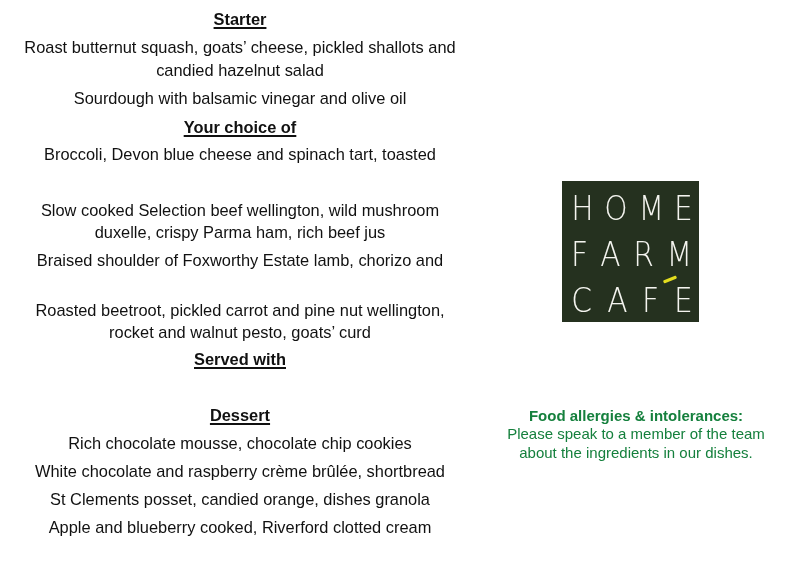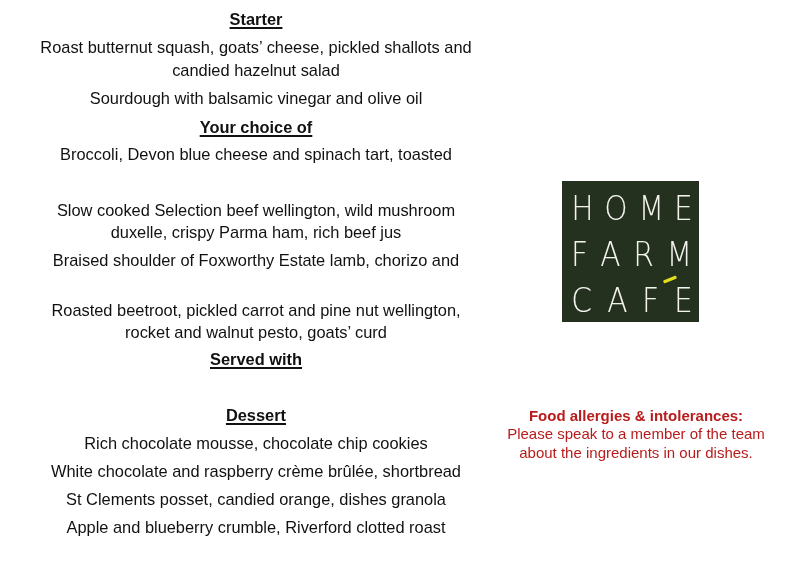--- a/index.html
+++ b/index.html
@@ -10,21 +10,21 @@
     body {
       width: 800px;
       height: 566px;
       position: relative;
       overflow: hidden;
       font-family: "Liberation Sans", sans-serif;
       color: #111111;
     }
     .menu-column {
       position: absolute;
-      left: 16px;
+      left: 0;
       top: 0;
       width: 480px;
       height: 566px;
     }
     .line {
       position: absolute;
       left: 0;
       width: 480px;
       text-align: center;
       font-size: 16.4px;
@@ -79,21 +79,21 @@
       border-radius: 1px;
     }
     .allergy {
       position: absolute;
       left: 490px;
       top: 407px;
       width: 292px;
       text-align: center;
       font-size: 15px;
       line-height: 18.3px;
-      color: #b91c1c;
+      color: #15803d;
     }
     .allergy-title {
       font-weight: bold;
       display: block;
     }
     .allergy-body {
       display: block;
     }
   </style>
 </head>
@@ -113,21 +113,21 @@
   <div class="line" style="top:250px">Braised shoulder of Foxworthy Estate lamb, chorizo and</div>
   <div class="line" style="top:300px">Roasted beetroot, pickled carrot and pine nut wellington,</div>
   <div class="line" style="top:322px">rocket and walnut pesto, goats’ curd</div>
 
   <div class="line heading" style="top:349px">Served with</div>
 
   <div class="line heading" style="top:405px">Dessert</div>
   <div class="line" style="top:433px">Rich chocolate mousse, chocolate chip cookies</div>
   <div class="line" style="top:461px">White chocolate and raspberry crème brûlée, shortbread</div>
   <div class="line" style="top:489px">St Clements posset, candied orange, dishes granola</div>
-  <div class="line" style="top:517px">Apple and blueberry crumble, Riverford clotted roast</div>
+  <div class="line" style="top:517px">Apple and blueberry cooked, Riverford clotted cream</div>
 </div>
 
 <div class="logo">
   <div class="logo-row row1">
     <span>H</span>
     <span>O</span>
     <span>M</span>
     <span>E</span>
   </div>
   <div class="logo-row row2">

